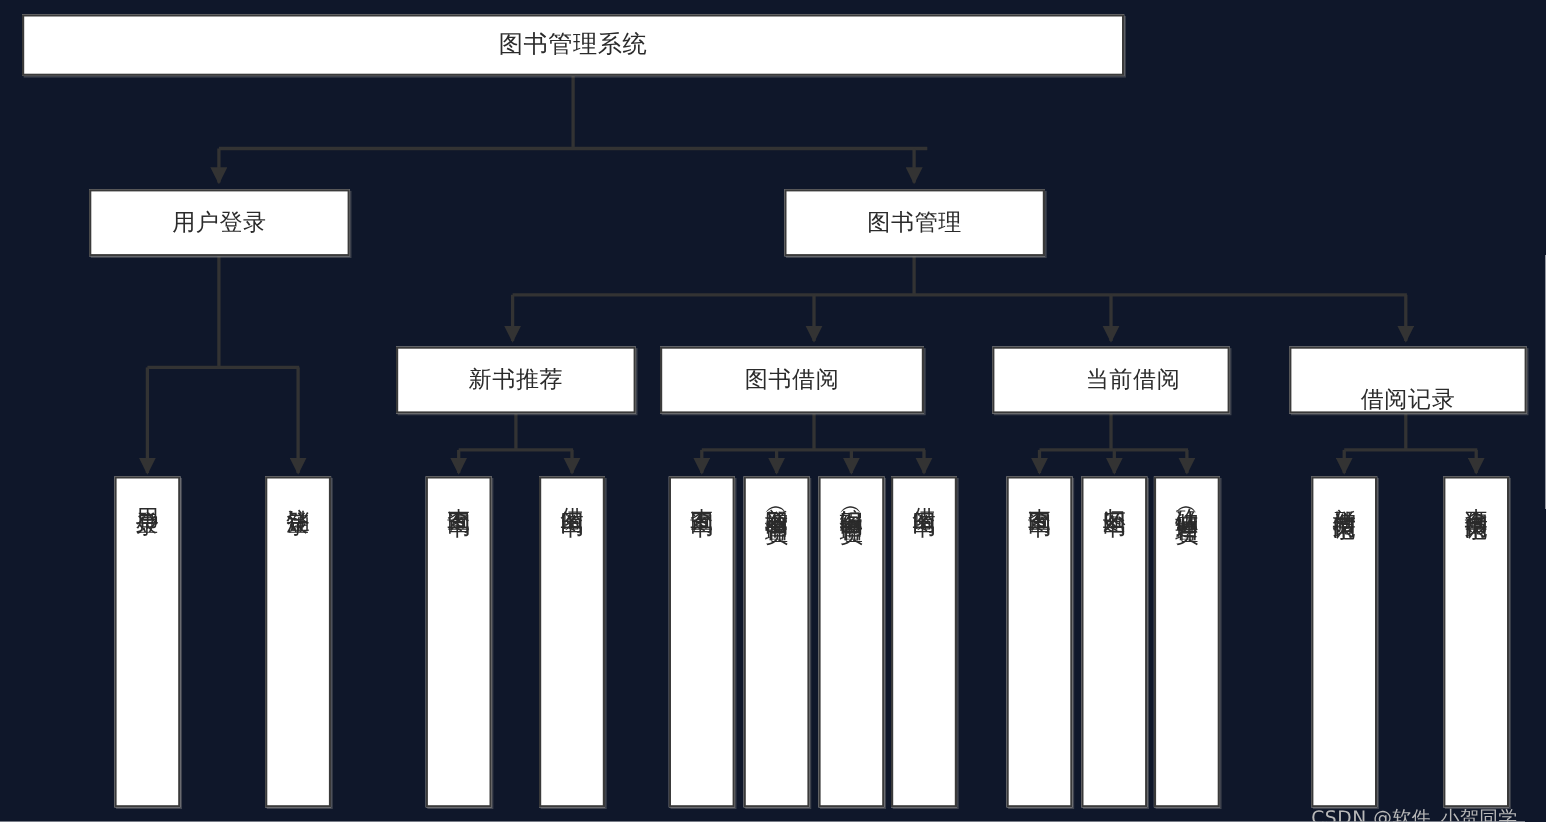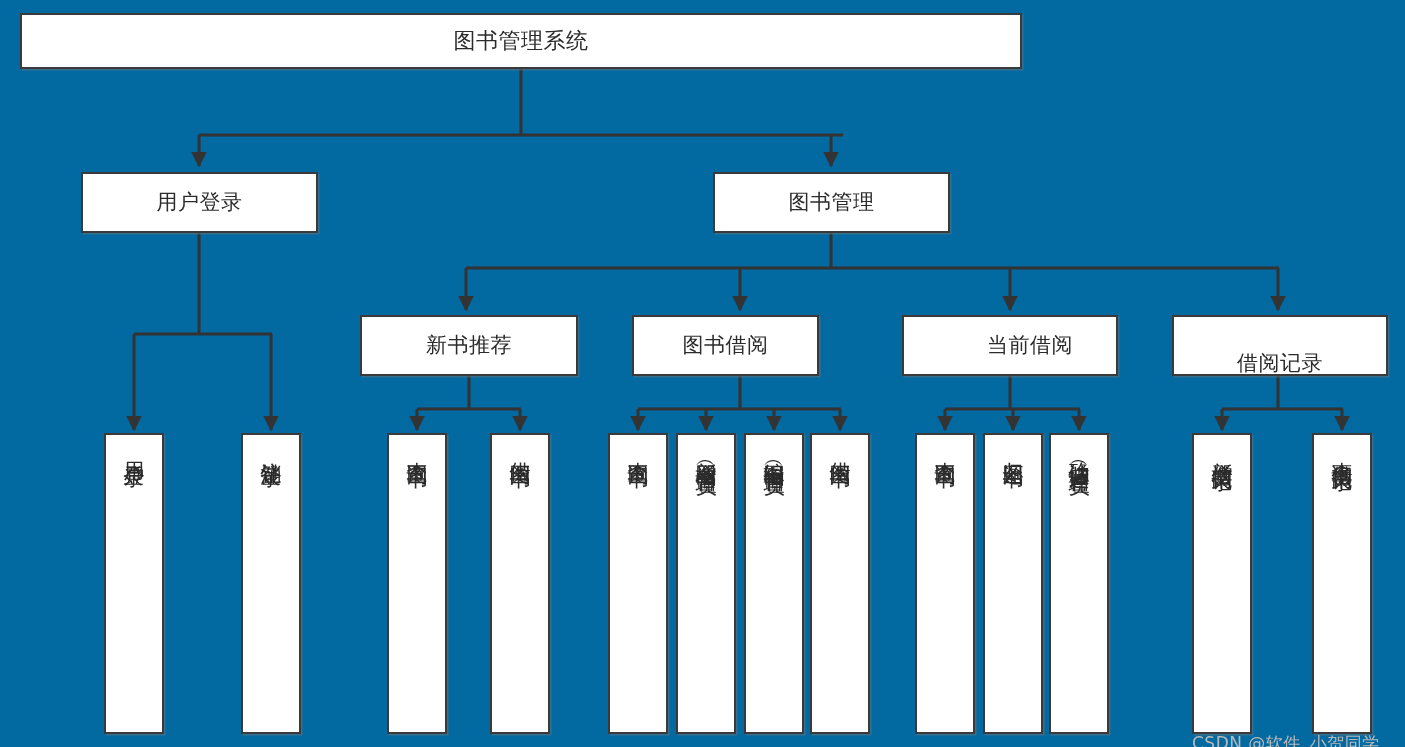--- a/index.html
+++ b/index.html
@@ -8,21 +8,21 @@
     padding: 0;
     background: #ffffff;
   }
   body {
     font-family: "DejaVu Sans", "Liberation Sans", sans-serif;
   }
   #diagram-root {
     position: relative;
     width: 1405px;
     height: 747px;
-    background: #0369a1;
+    background: #0f172a;
     overflow: hidden;
   }
   #edge-layer {
     position: absolute;
     left: 0;
     top: 0;
     width: 1405px;
     height: 747px;
     pointer-events: none;
   }
@@ -135,21 +135,21 @@
   <div class="node horizontal" style="left:81px; top:172px; width:237px; height:61px;">
     <span class="node-label">用户登录</span>
   </div>
   <div class="node horizontal" style="left:713px; top:172px; width:237px; height:61px;">
     <span class="node-label">图书管理</span>
   </div>
 
   <div class="node horizontal" style="left:360px; top:315px; width:218px; height:61px;">
     <span class="node-label">新书推荐</span>
   </div>
-  <div class="node horizontal" style="left:632px; top:315px; width:187px; height:61px;">
+  <div class="node horizontal" style="left:600px; top:315px; width:240px; height:61px;">
     <span class="node-label">图书借阅</span>
   </div>
   <div class="node horizontal" style="left:902px; top:315px; width:216px; height:61px;padding-left:40px;">
     <span class="node-label">当前借阅</span>
   </div>
   <div class="node horizontal" style="left:1172px; top:315px; width:216px; height:61px;align-items:flex-end;">
     <span class="node-label">借阅记录</span>
   </div>
 
   <div class="node vertical" style="left:104px; top:433px; width:60px; height:301px;">

